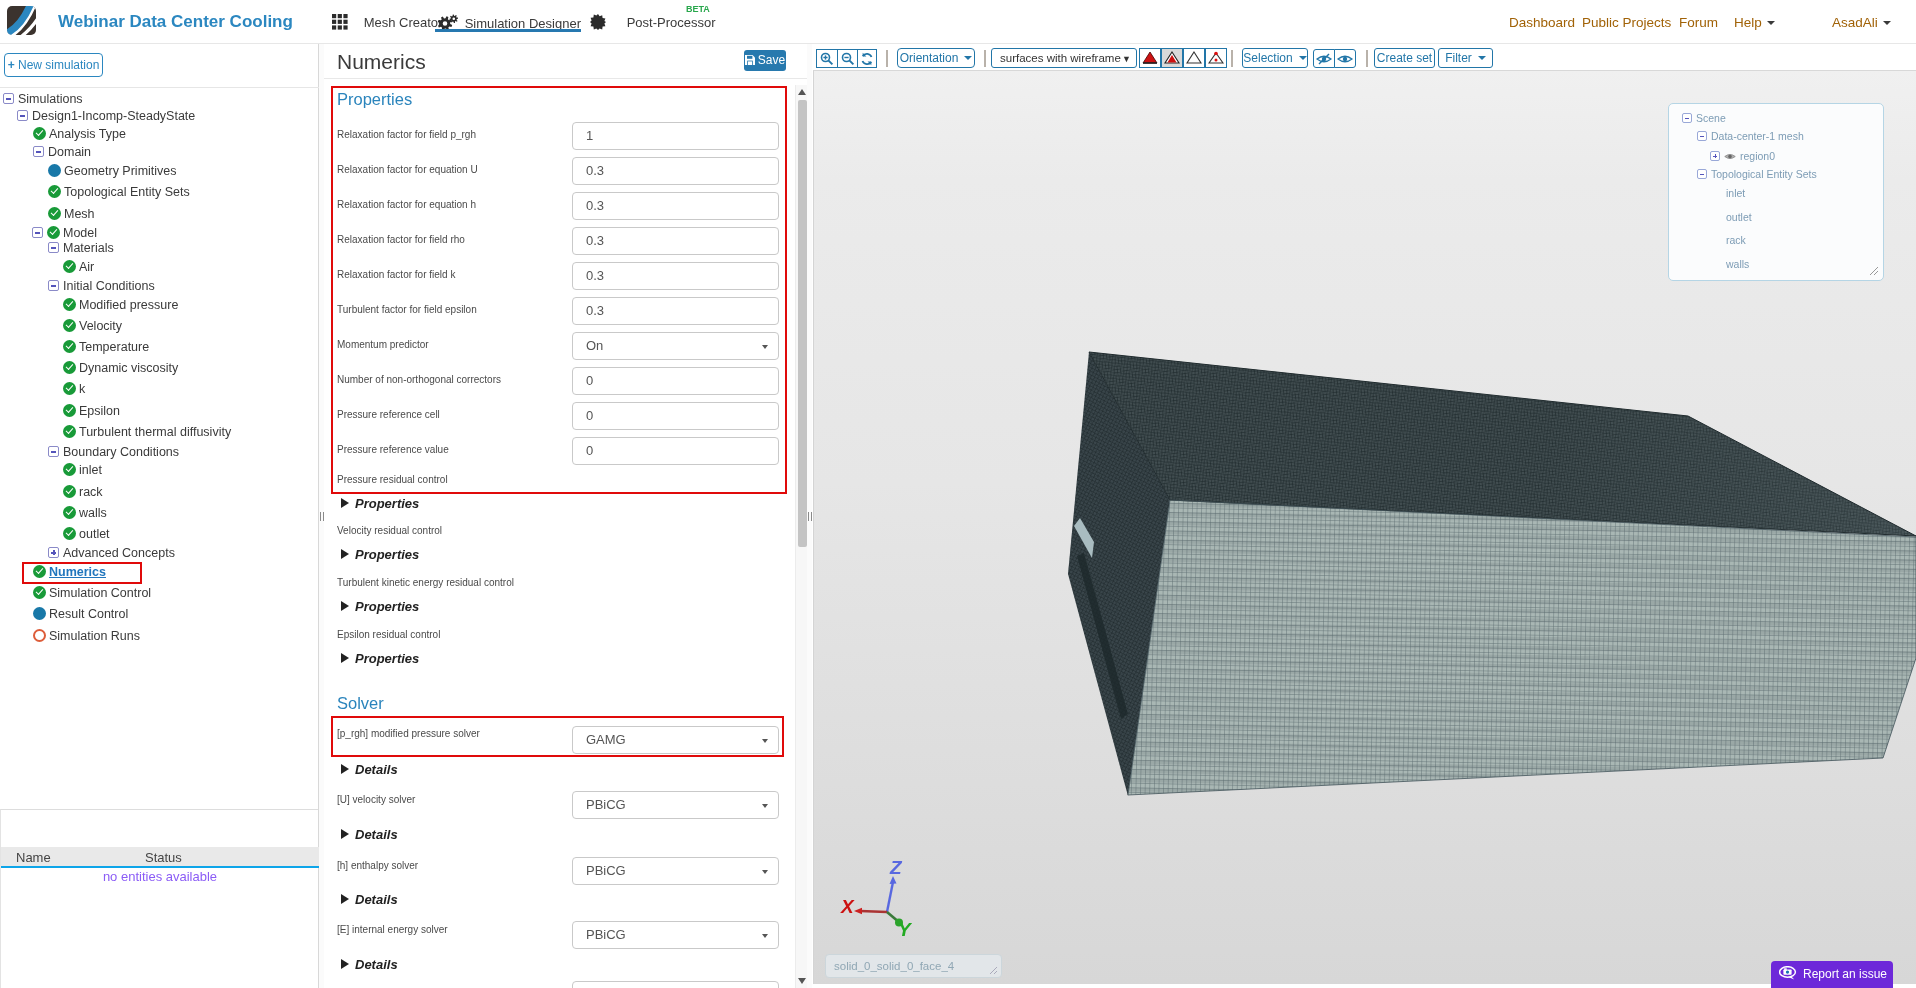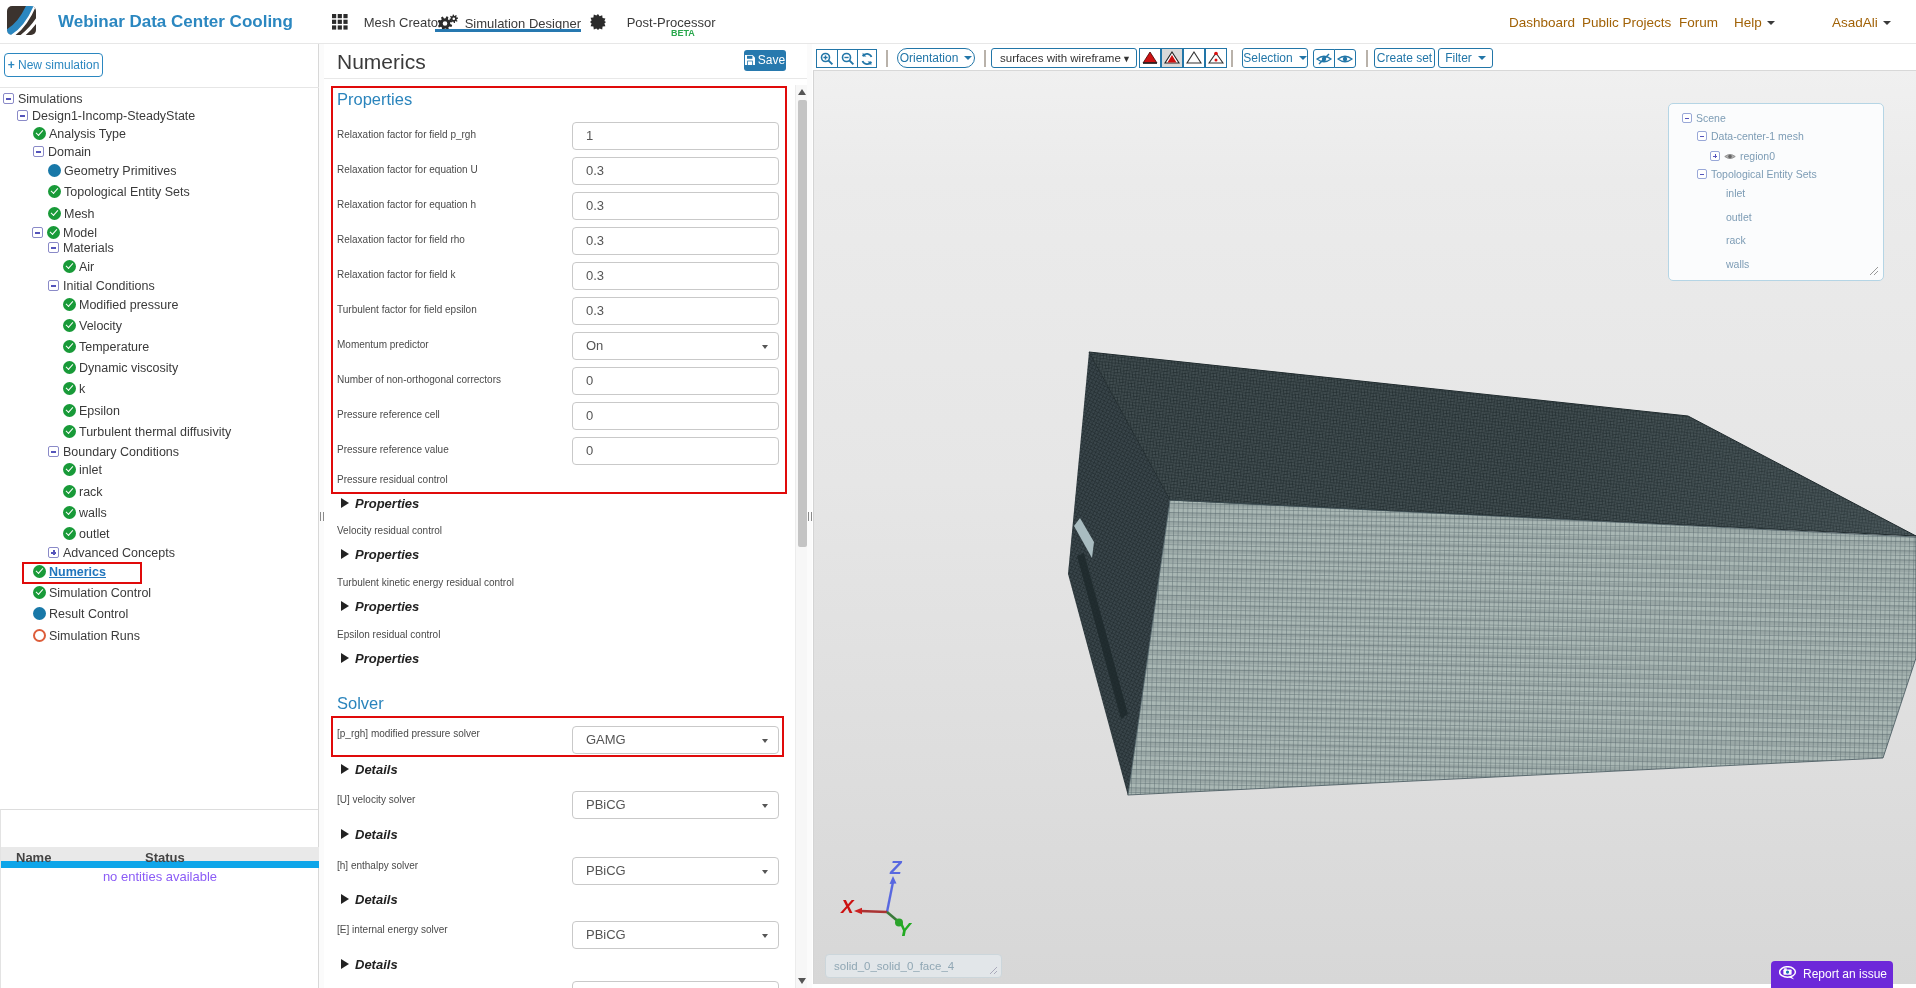--- a/index.html
+++ b/index.html
@@ -7,21 +7,21 @@
 body { font-family:"Liberation Sans", sans-serif; background:#fff; }
 #app { position:relative; width:1916px; height:988px; }
 .abs { position:absolute; }
 
 
 #hdr { position:absolute; left:0; top:0; width:1916px; height:44px; background:#fff; border-bottom:1px solid #e7e7e7; }
 #title { position:absolute; left:58px; top:12px; font-size:17px; font-weight:700; color:#2b87c0; }
 .tab { position:absolute; top:14px; font-size:13px; color:#3a3a3a; white-space:nowrap; }
 .tabicon { display:inline-block; vertical-align:-3px; }
 #tabline { position:absolute; left:435px; top:29px; width:146px; height:3px; background:#2678b0; }
-#beta { position:absolute; left:671px; top:4px; font-size:9px; font-weight:700; color:#28a74c;margin-top:24px; }
+#beta { position:absolute; left:686px; top:4px; font-size:9px; font-weight:700; color:#28a74c; }
 .nav { position:absolute; top:15px; font-size:13.5px; color:#a16207; white-space:nowrap; }
 .caret { display:inline-block; width:0; height:0; border-left:4px solid transparent; border-right:4px solid transparent; border-top:4px solid #3a3a3a; vertical-align:2px; margin-left:5px; }
 
 
 #leftp { position:absolute; left:0; top:44px; width:319px; height:944px; background:#fff; border-right:1px solid #d8d8d8; }
 #newsim { position:absolute; left:4px; top:9px; width:99px; height:24px; border:1px solid #2b87c0; border-radius:4px; color:#2b87c0; font-size:12px; line-height:22px; text-align:center; background:#fff; white-space:nowrap; }
 #lsep { position:absolute; left:0; top:43px; width:319px; height:1px; background:#e6e6e6; }
 .trow { position:absolute; height:18px; line-height:18px; font-size:12.5px; color:#3a3a3a; white-space:nowrap; }
 .tmin, .tplu { display:inline-block; width:11px; height:11px; border:1px solid #8a8ac8; border-radius:2px; background:#fff; position:relative; vertical-align:-1px; margin-right:4px; }
 .tmin::after { content:""; position:absolute; left:2px; top:4px; width:5px; height:1.6px; background:#5555bb; }
@@ -30,21 +30,21 @@
 .tchk { display:inline-block; width:13px; height:13px; border-radius:50%; background:#189a38; position:relative; vertical-align:-2px; margin-right:3px; }
 .tchk::after { content:""; position:absolute; left:3.2px; top:3.2px; width:6px; height:3.2px; border-left:1.8px solid #fff; border-bottom:1.8px solid #fff; transform:rotate(-48deg); }
 .tdot { display:inline-block; width:13px; height:13px; border-radius:50%; background:#1878a8; vertical-align:-2px; margin-right:3px; }
 .tring { display:inline-block; width:13px; height:13px; border-radius:50%; border:2.5px solid #dd5d3a; background:#fff; vertical-align:-2px; margin-right:3px; }
 #numred { position:absolute; left:22px; top:518px; width:120px; height:22px; border:2px solid #e00a0a; }
 #numlbl { color:#2176bd; font-weight:700; text-decoration:underline; }
 
 
 #jobs { position:absolute; left:0; top:765px; width:318px; height:179px; border-top:1px solid #ddd; border-left:1px solid #e3e3e3; }
 #jobshdr { position:absolute; left:0; top:0; width:318px; height:36px; background:#f4f4f4; border-bottom:1px solid #ddd; color:#2a84bc; font-size:13px; line-height:36px; padding-left:15px; }
-#jobsth { position:absolute; left:0; top:37px; width:318px; height:21px; background:#e9e9e9; border-bottom:7px solid #0ea5e9; font-size:13px; font-weight:700; color:#444; line-height:21px; }
+#jobsth { position:absolute; left:0; top:37px; width:318px; height:21px; background:#e9e9e9; border-bottom:2px solid #0ea5e9; font-size:13px; font-weight:400; color:#444; line-height:21px; }
 #jobsbody { position:absolute; left:0; top:59px; width:318px; text-align:center; font-size:13px; color:#8b5cf6; }
 
 
 #midp { position:absolute; left:320px; top:44px; width:492px; height:944px; background:#fff; overflow:hidden; }
 #mtitle { position:absolute; left:17px; top:6px; font-size:21px; color:#3b3b3b; }
 #saveb { position:absolute; left:424px; top:6px; width:42px; height:21px; background:#2779ae; border-radius:3px; color:#fff; font-size:12px; line-height:21px; text-align:center; }
 .sect { position:absolute; left:17px; font-size:16.5px; color:#2a84bc; }
 .flbl { position:absolute; left:17px; font-size:10px; color:#4a4a4a; white-space:nowrap; }
 .finp { position:absolute; left:252px; width:207px; height:28px; border:1px solid #c9c9c9; border-radius:4px; font-size:13px; color:#555; line-height:26px; padding-left:13px; background:#fff; }
 .fsel::after { content:""; position:absolute; right:10px; top:12px; width:0; height:0; border-left:3.5px solid transparent; border-right:3.5px solid transparent; border-top:4.5px solid #555; }
@@ -256,21 +256,21 @@
       </div>
       <div class="vbtn" style="left:45px;top:5px;width:20px;height:19px">
         <svg width="14" height="14" viewBox="0 0 14 14" style="margin:2px 0 0 2px">
             <path d="M11.5 5 A 5 5 0 0 0 2.7 4" fill="none" stroke="#2276a8" stroke-width="1.8"></path>
             <path d="M2.5 9 A 5 5 0 0 0 11.3 10" fill="none" stroke="#2276a8" stroke-width="1.8"></path>
             <path d="M2.7 0.8 L2.7 4.6 L6.4 4.4 Z" fill="#2276a8"></path>
             <path d="M11.3 13.2 L11.3 9.4 L7.6 9.6 Z" fill="#2276a8"></path>
           </svg>
       </div>
       <div class="vsep" style="left:74px"></div>
-      <div class="vbtn vtxt" style="left:85px;top:4px;width:78px;height:20px;border-radius:10px;line-height:18px">Orientation<span class="bcaret"></span></div>
+      <div class="vbtn vtxt" style="left:85px;top:4px;width:78px;height:20px;border-radius:4px;line-height:18px">Orientation<span class="bcaret"></span></div>
       <div class="vsep" style="left:172px"></div>
       <div class="vbtn" style="left:179px;top:4px;width:146px;height:20px;border-radius:3px;font-size:11.5px;color:#333;line-height:18px;padding-left:8px;white-space:nowrap">surfaces with wireframe<span style="position:absolute;right:5px;top:1px;font-size:9px;color:#333">▼</span></div>
       <div class="vbtn" style="left:327px;top:4px;width:22px;height:20px"><svg width="16" height="14" viewBox="0 0 16 14" style="margin:2px 0 0 2px">
             <path d="M8 1 L15 12 L1 12 Z" fill="#cc1111" stroke="#440000" stroke-width="0.8"></path>
             <line x1="1" y1="12" x2="15" y2="12" stroke="#222" stroke-width="1.6"></line>
           </svg></div>
       <div class="vbtn" style="left:349px;top:4px;width:22px;height:20px;background:#d9d9d9"><svg width="16" height="14" viewBox="0 0 16 14" style="margin:2px 0 0 2px">
             <path d="M8 1 L15 12 L1 12 Z" fill="#fff" stroke="#222" stroke-width="1.1"></path>
             <path d="M8 4 L12.5 11.5 L3.5 11.5 Z" fill="#cc1111"></path>
           </svg></div>

